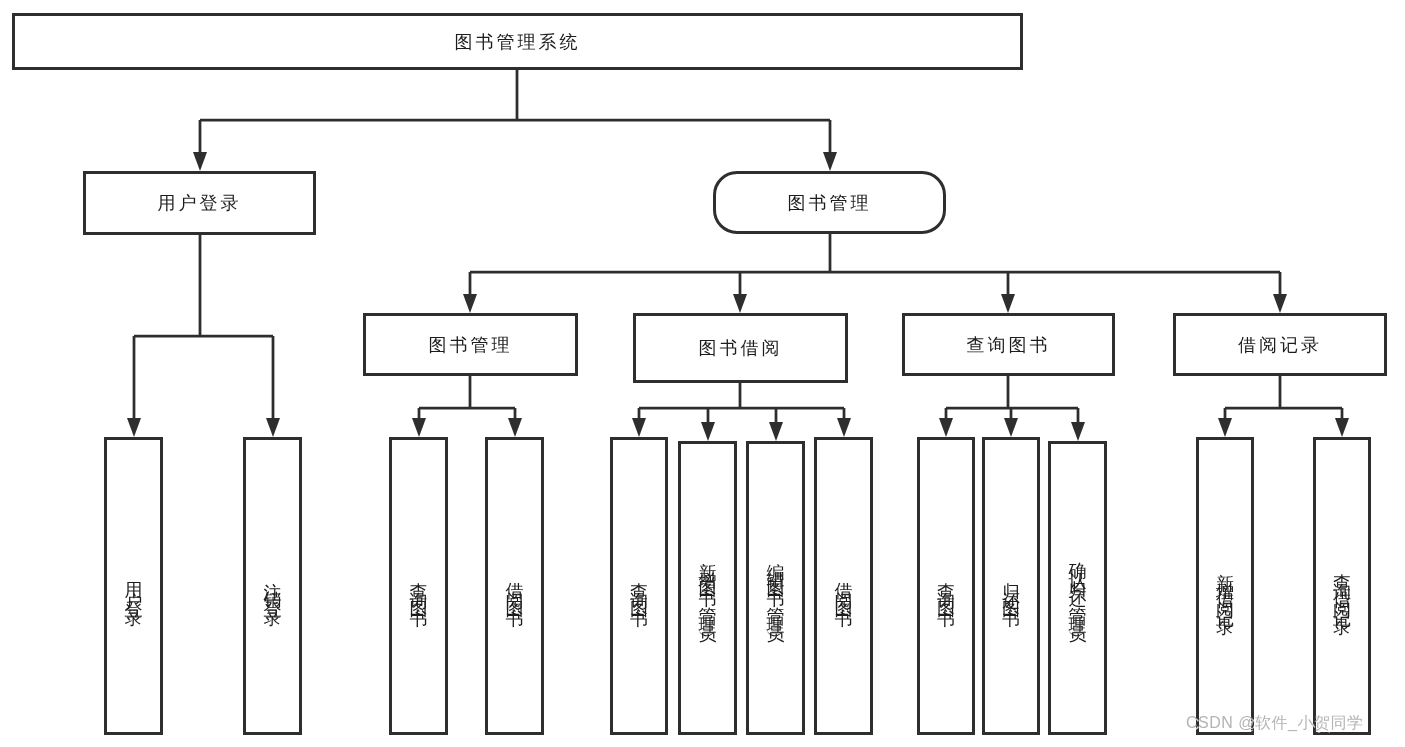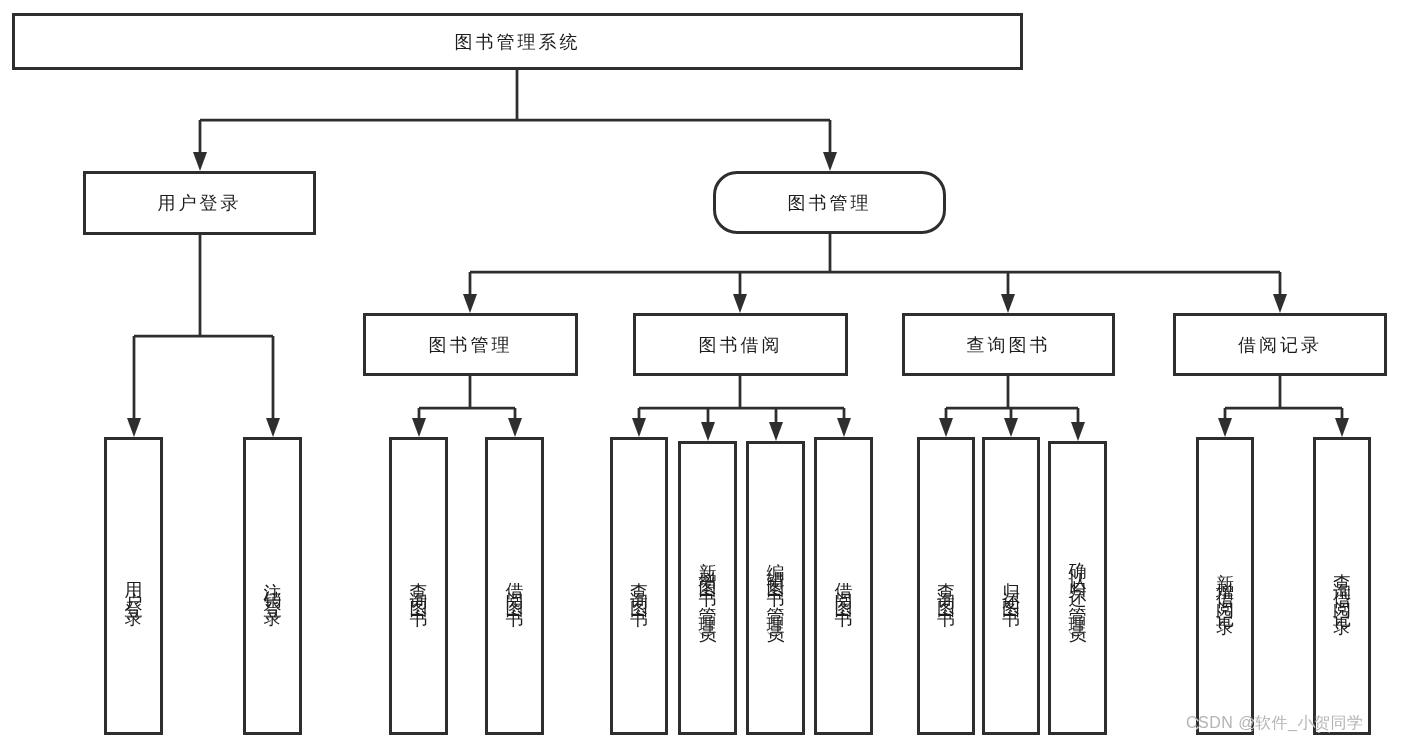--- a/index.html
+++ b/index.html
@@ -105,21 +105,21 @@
   <div class="node h-node" style="left:83px; top:171px; width:233px; height:64px;">
     <span>用户登录</span>
   </div>
   <div class="node h-node" style="left:713px; top:171px; width:233px; height:63px;border-radius:24px;">
     <span>图书管理</span>
   </div>
 
   <div class="node h-node" style="left:363px; top:313px; width:215px; height:63px;">
     <span>图书管理</span>
   </div>
-  <div class="node h-node" style="left:633px; top:313px; width:215px; height:63px;">
+  <div class="node h-node" style="left:633px; top:313px; width:215px; height:70px;">
     <span>图书借阅</span>
   </div>
   <div class="node h-node" style="left:902px; top:313px; width:213px; height:63px;">
     <span>查询图书</span>
   </div>
   <div class="node h-node" style="left:1173px; top:313px; width:214px; height:63px;">
     <span>借阅记录</span>
   </div>
 
   <div class="node leaf" style="left:104px; top:437px; width:59px; height:298px;">

